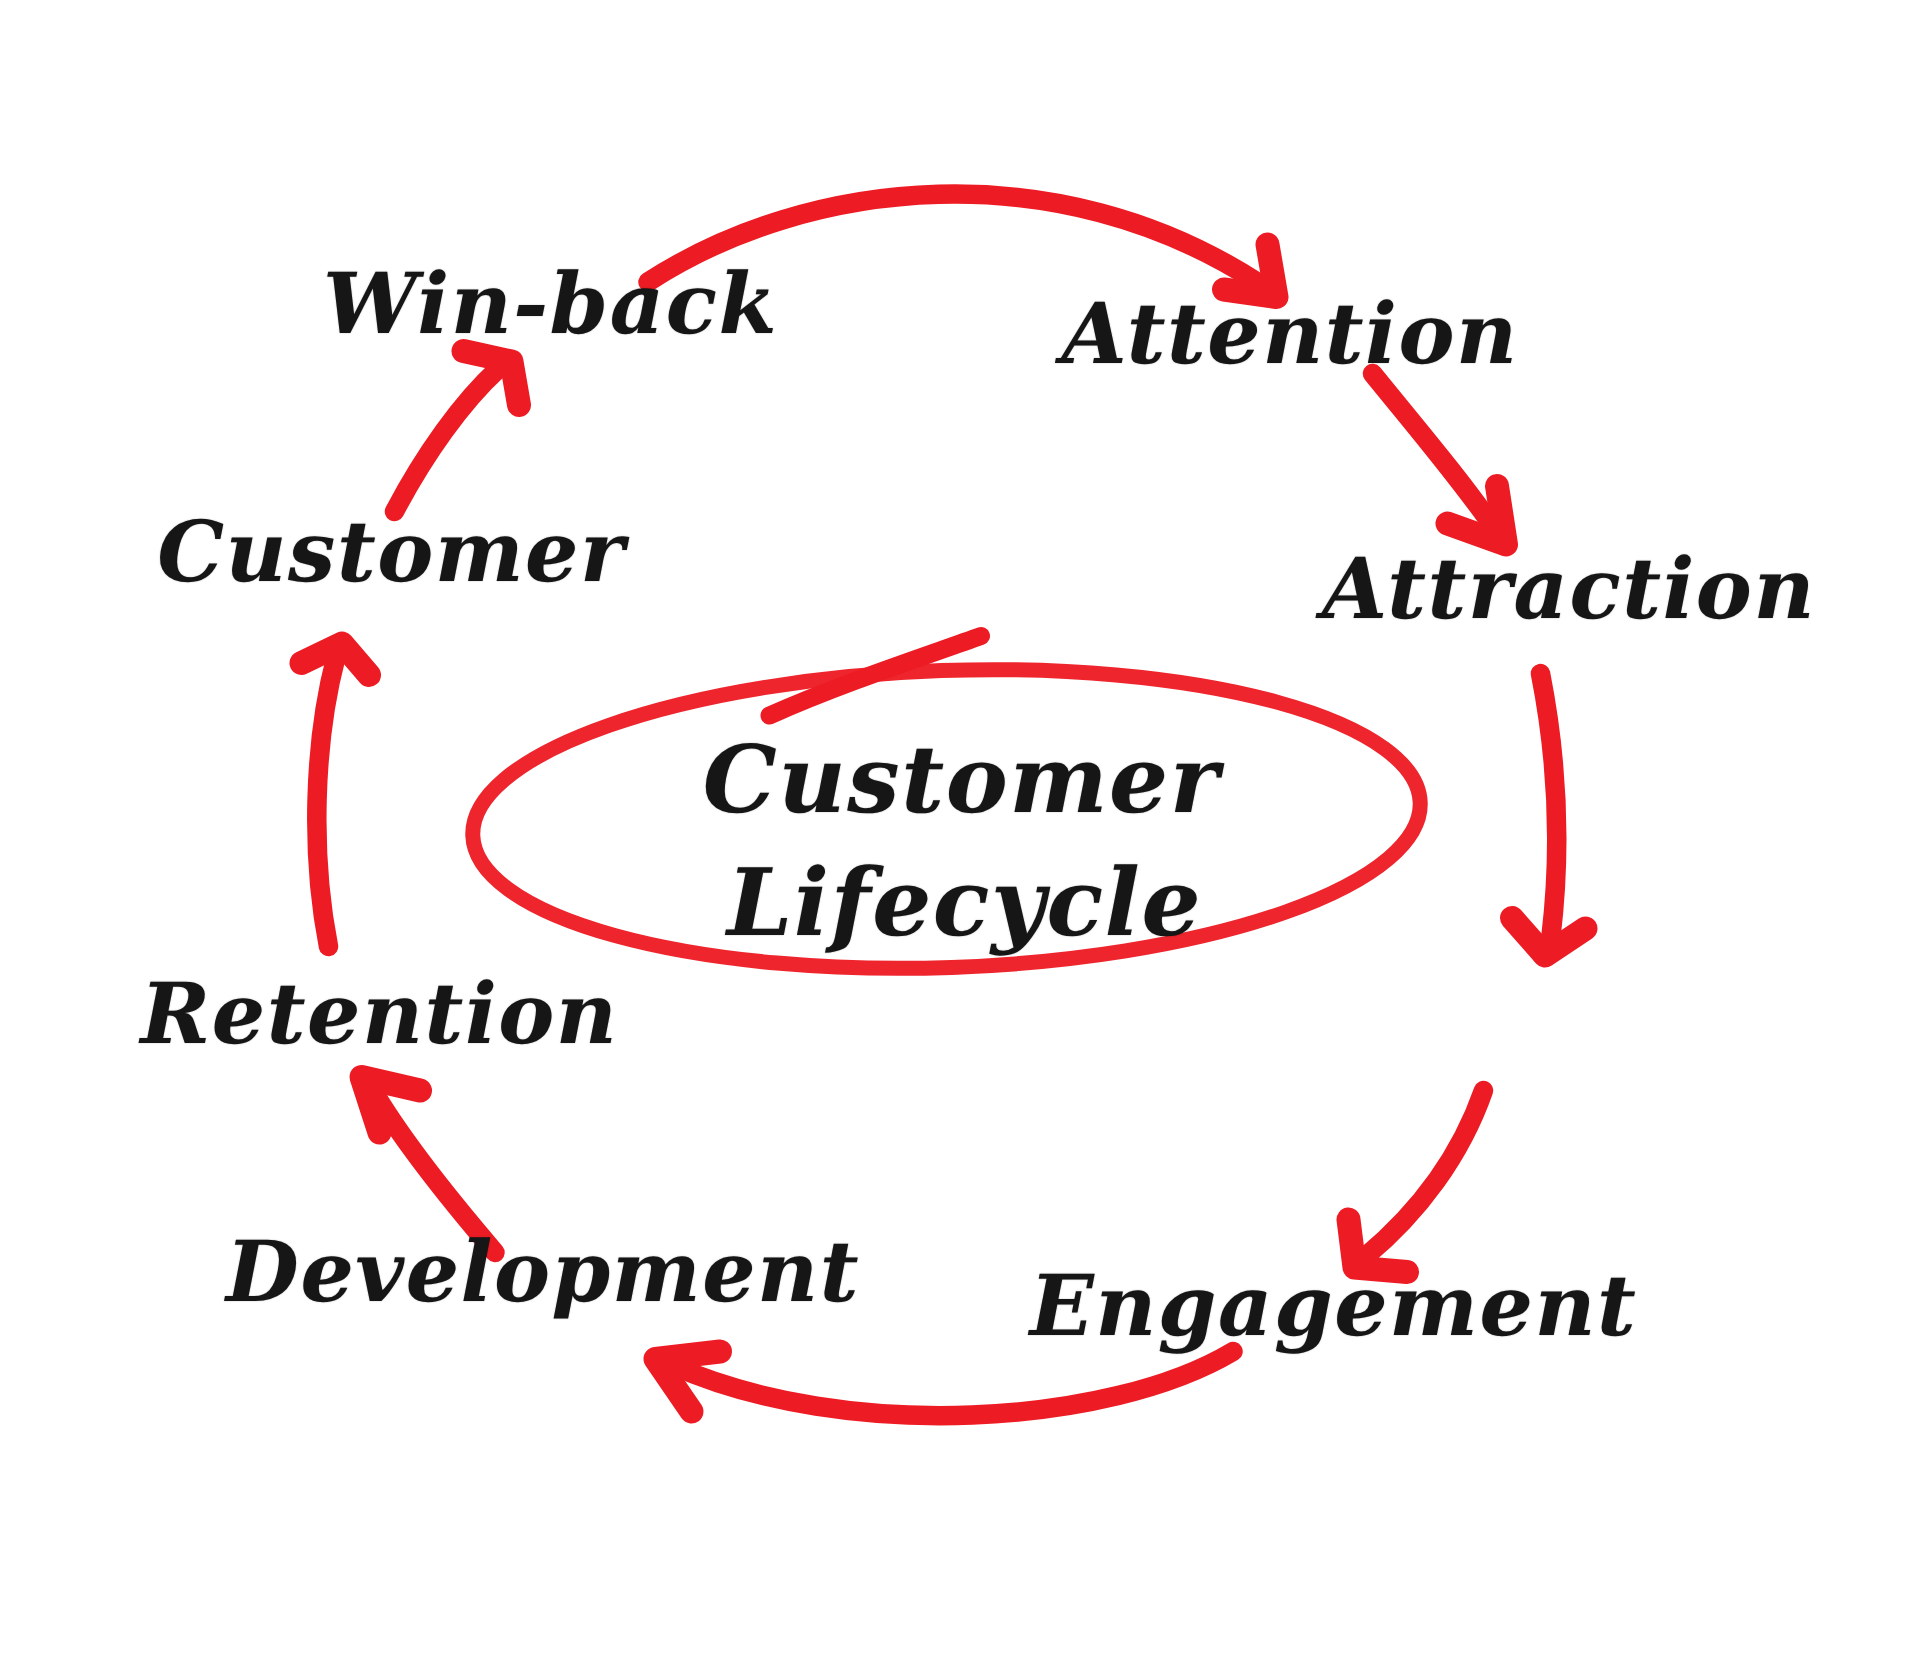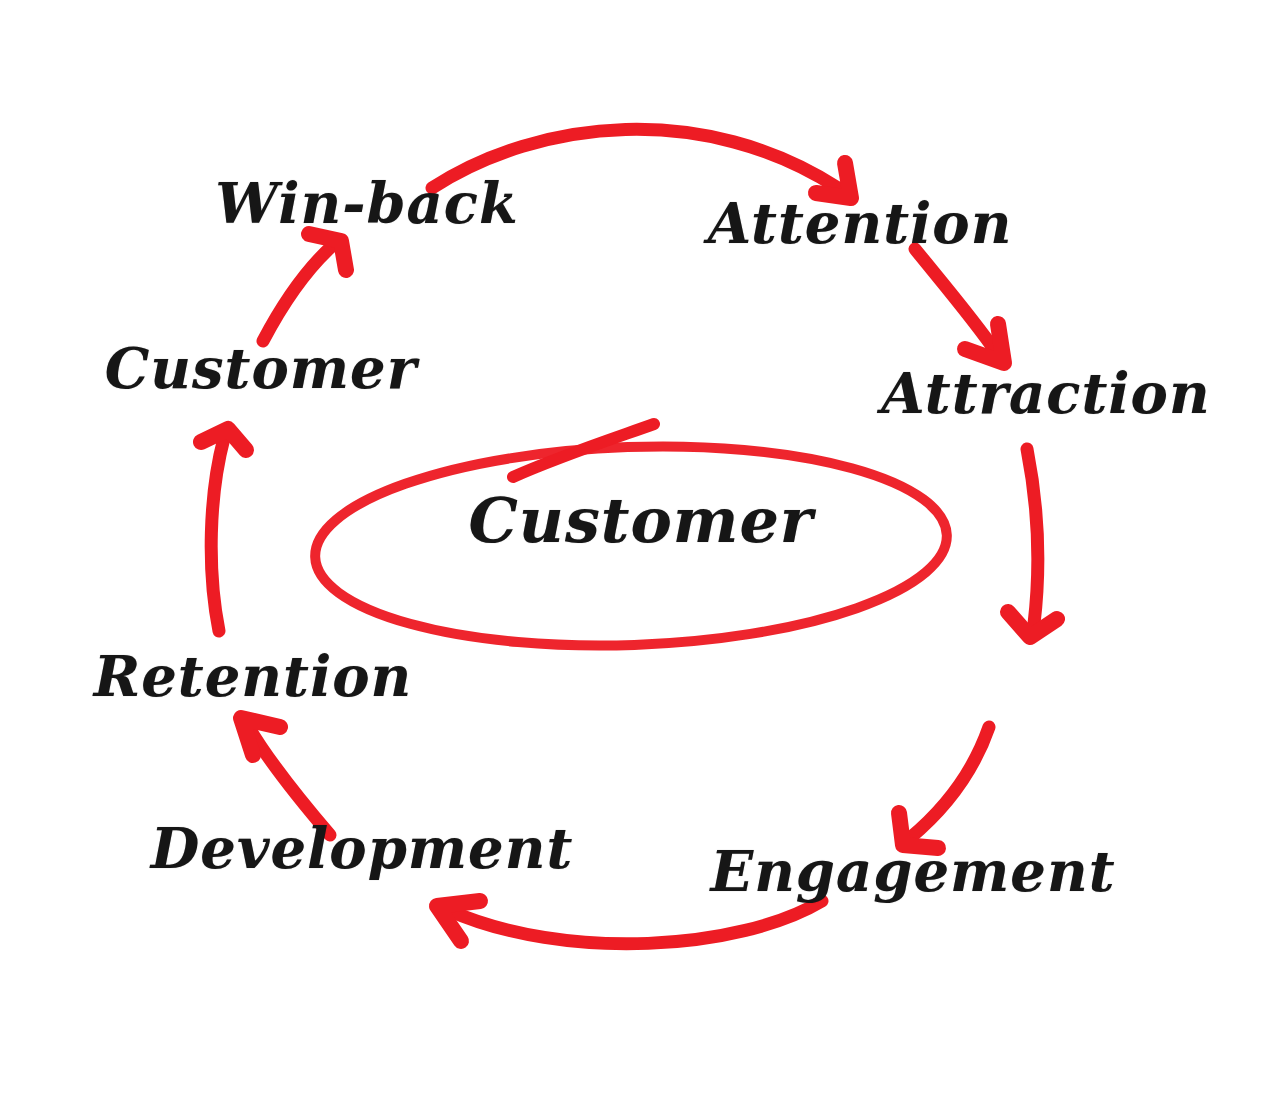--- a/index.html
+++ b/index.html
@@ -86,22 +86,23 @@
 
     <path class="shaft" d="M263 341 C283 303, 308 268, 332 246"></path>
     <path class="head" d="M309 234 L341 241 L346 270"></path>
 
     <ellipse class="ring" cx="631" cy="546" rx="316" ry="99" transform="rotate(-2 631 546)"></ellipse>
     <path class="swoosh" d="M513 477 C560 456, 615 438, 654 424"></path>
     <circle cx="357" cy="857" r="4"></circle>
   </svg>
 
   <div class="center-line" style="left:641px; top:520px;">Customer</div>
+  <div class="center-line" style="left:643px; top:602px;">Lifecycle</div>
 
   <div class="stage" style="left:860px; top:223px;">Attention</div>
   <div class="stage" style="left:1046px; top:393px;">Attraction</div>
-  <div class="stage" style="left:889px; top:871px;margin-left:24px;">Engagement</div>
+  <div class="stage" style="left:889px; top:871px;">Engagement</div>
   <div class="stage" style="left:362px; top:848px;">Development</div>
   <div class="stage" style="left:253px; top:676px;">Retention</div>
   <div class="stage" style="left:261px; top:368px;">Customer</div>
   <div class="stage" style="left:367px; top:203px;">Win-back</div>
 
 </div>
 
 </body></html>

